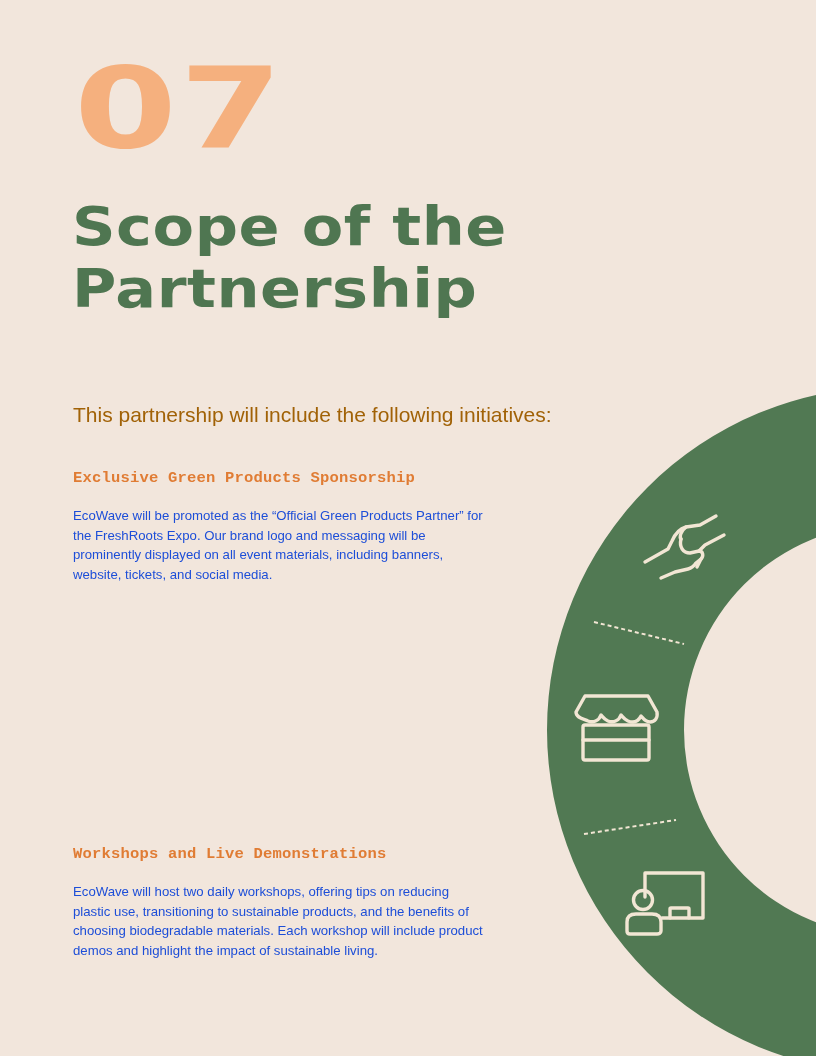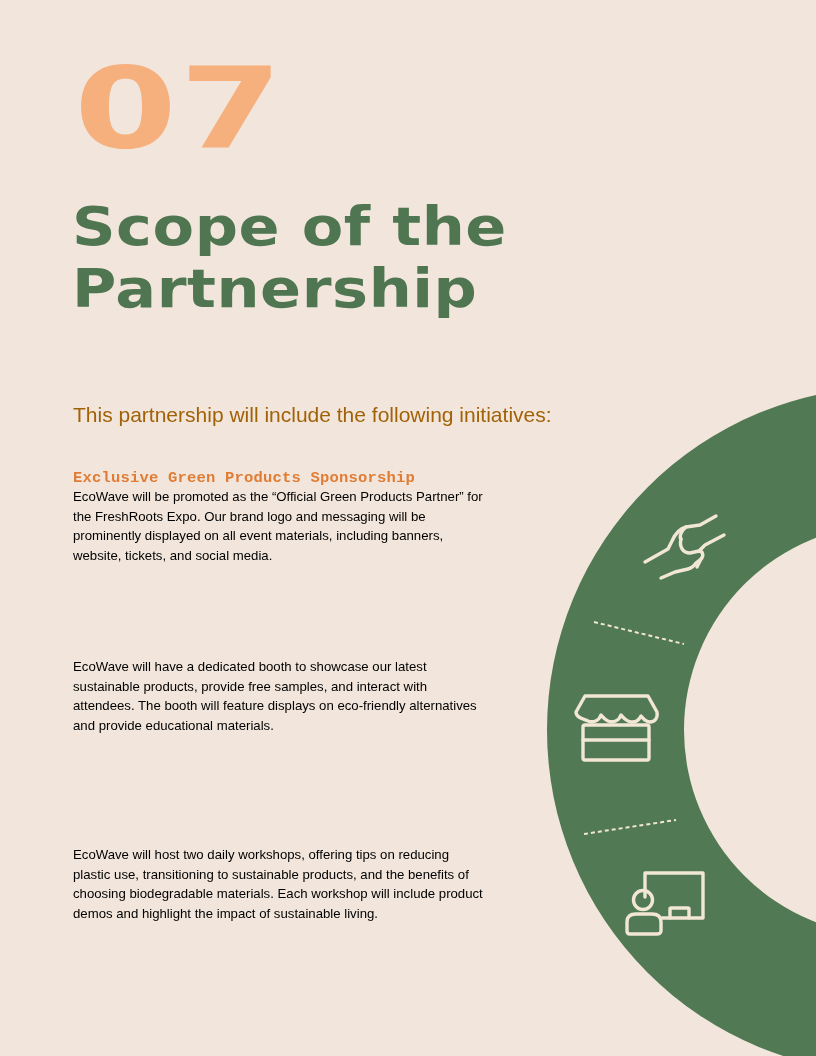--- a/index.html
+++ b/index.html
@@ -57,23 +57,24 @@
     }
     .initiative-title {
       font-family: Liberation Mono, monospace;
       font-weight: bold;
       font-size: 15.5px;
       color: #e07c34;
       letter-spacing: 0.2px;
       white-space: nowrap;
     }
     .initiative-body {
+      margin-top: 19px;
       font-size: 13.2px;
       line-height: 19.6px;
-      color: #000000;
+      color: #1d4ed8;
     }
     .init-1 { top: 469px; }
     .init-2 { top: 657px; }
     .init-3 { top: 845px; }
 
     .ring-wrap {
       position: absolute;
       left: 0; top: 0;
       width: 816px; height: 1056px;
       pointer-events: none;
@@ -90,24 +91,24 @@
   <h1 class="page-title">Scope of the Partnership</h1>
 
   <p class="intro">This partnership will include the following initiatives:</p>
 
   <div class="initiative init-1">
     <h2 class="initiative-title">Exclusive Green Products Sponsorship</h2>
     <p class="initiative-body">EcoWave will be promoted as the “Official Green Products Partner” for the FreshRoots Expo. Our brand logo and messaging will be prominently displayed on all event materials, including banners, website, tickets, and social media.</p>
   </div>
 
   <div class="initiative init-2">
-    <p class="initiative-body">EcoWave will have a dedicated booth to showcase our latest sustainable products, provide free samples, and interact with attendees. The booth will feature displays on eco-friendly alternatives and provide educational materials.</p>
   </div>
 
   <div class="initiative init-3">
+    <h2 class="initiative-title">Workshops and Live Demonstrations</h2>
     <p class="initiative-body">EcoWave will host two daily workshops, offering tips on reducing plastic use, transitioning to sustainable products, and the benefits of choosing biodegradable materials. Each workshop will include product demos and highlight the impact of sustainable living.</p>
   </div>
 
   <div class="ring-wrap">
     <svg width="816" height="1056" viewBox="0 0 816 1056">
 
       <path fill="#517953" fill-rule="evenodd" d="M 890 387 A 343 343 0 1 0 890 1073 A 343 343 0 1 0 890 387 Z
                M 890 524 A 206 206 0 1 1 890 936 A 206 206 0 1 1 890 524 Z"></path>
 
       <line x1="594" y1="622" x2="684" y2="644" stroke="#f2e6d4" stroke-width="2" stroke-dasharray="4 3"></line>

